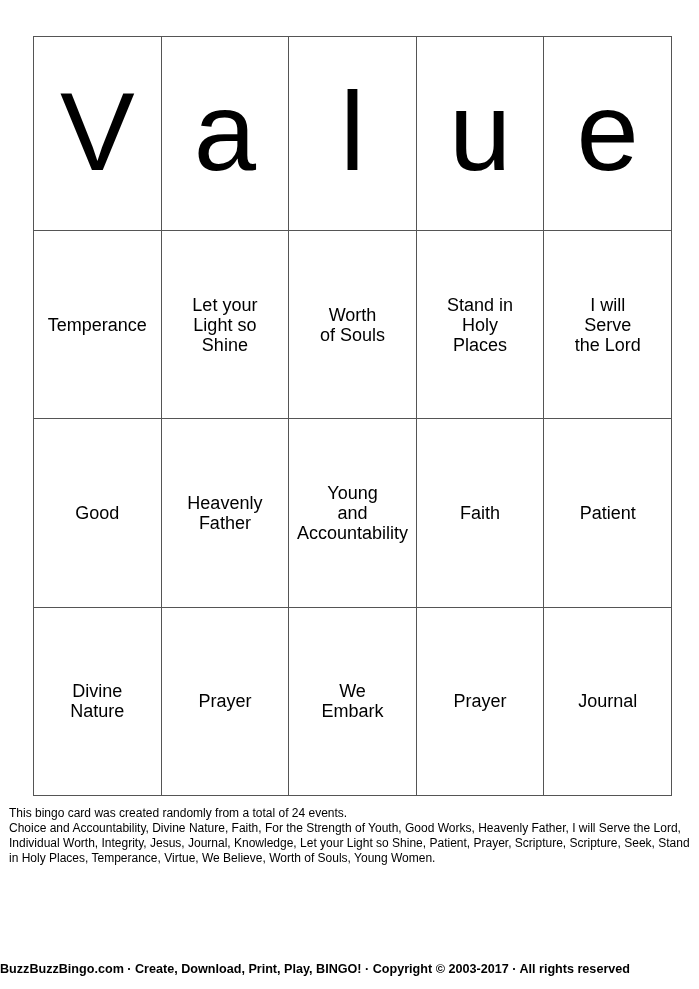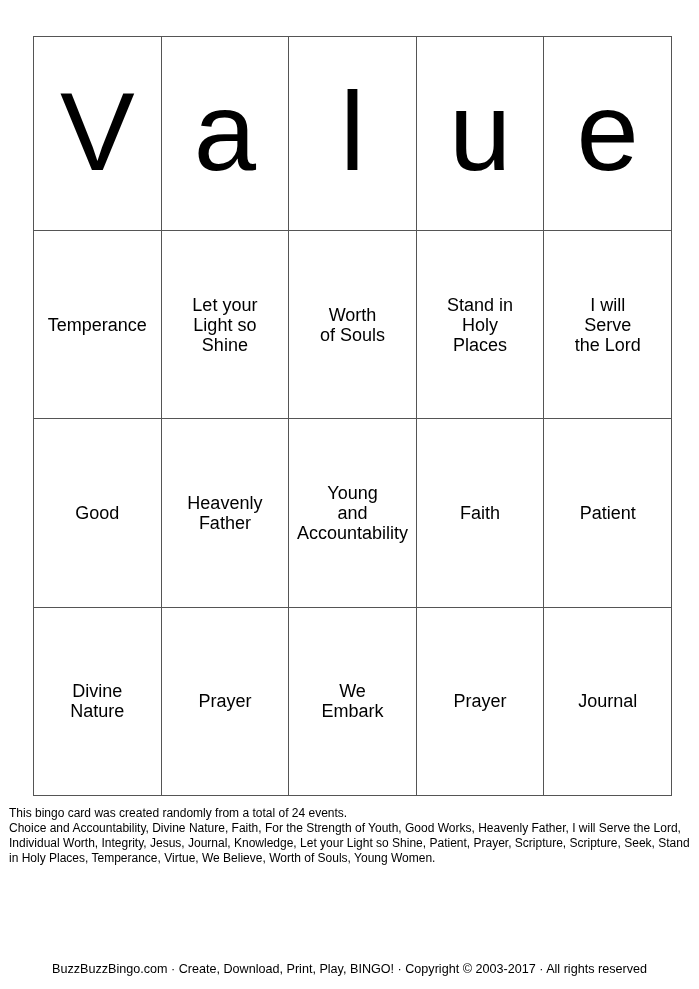--- a/index.html
+++ b/index.html
@@ -2,21 +2,21 @@
 <html><head>
 <meta charset="utf-8">
 <style>
   html, body { margin: 0; padding: 0; background: #ffffff; }
   body { width: 699px; height: 989px; position: relative; overflow: hidden; font-family: "Liberation Sans", sans-serif; color: #000; }
   .card { position: absolute; left: 33px; top: 36px; width: 633px; height: 760px; border-collapse: collapse; table-layout: fixed; }
   .card td { border: 1px solid #555; width: 126.6px; height: 125.6px; text-align: center; vertical-align: middle; padding: 0; }
   .card td.head { font-size: 112px; line-height: 1; padding-bottom: 4px; }
   .card td.cell { font-size: 18px; line-height: 20px; white-space: pre-line; }
   .note { position: absolute; left: 9px; top: 806px; width: 684px; font-size: 12px; line-height: 15px; }
-  .footer { position: absolute; left: 0; top: 962px; width: 699px; text-align: center; font-size: 12.6px; }
+  .footer { position: absolute; left: 0; top: 962px; width: 699px; font-size: 12.6px; font-weight: bold; }
 </style>
 </head>
 <body>
 
 <table class="card">
   <tbody>
       <tr>
     <td class="head">V</td>
     <td class="head">a</td>
     <td class="head">l</td>

